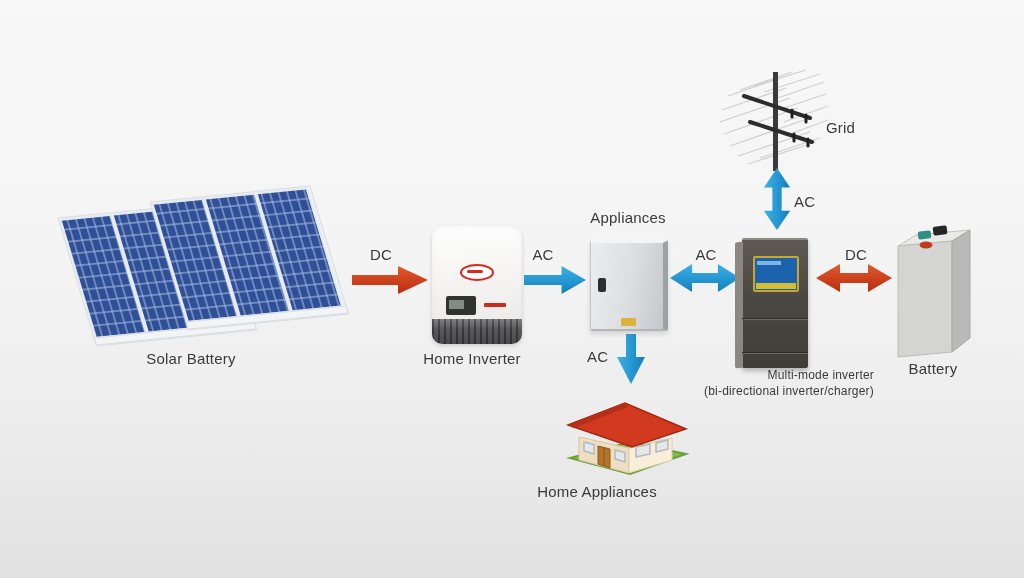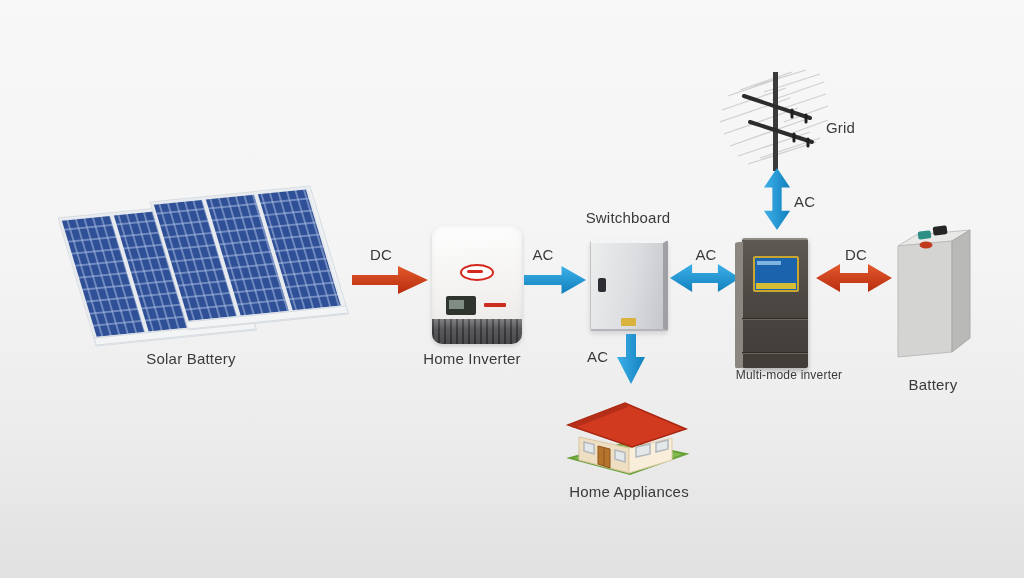--- a/index.html
+++ b/index.html
@@ -141,59 +141,60 @@
   </div>
   <div class="label" style="left:472px;top:350px">Home Inverter</div>
 
   <div class="label" style="left:543px;top:246px">AC</div>
   <div class="arrow" style="left:524px;top:264px">
     <svg width="62" height="32" viewBox="0 0 76 32" preserveAspectRatio="none">
       <polygon points="0,11 46,11 46,2 76,16 46,30 46,21 0,21" fill="url(#gradBlueH)"></polygon>
     </svg>
   </div>
 
-  <div class="label" style="left:628px;top:209px">Switchboard</div>
+  <div class="label" style="left:628px;top:209px">Appliances</div>
   <div class="switchboard">
     <div class="sb-handle"></div>
     <div class="sb-tag"></div>
   </div>
 
   <div class="label" style="left:706px;top:246px">AC</div>
   <div class="arrow" style="left:670px;top:262px">
     <svg width="70" height="32" viewBox="0 0 76 32" preserveAspectRatio="none">
       <polygon points="0,16 24,2 24,11 52,11 52,2 76,16 52,30 52,21 24,21 24,30" fill="url(#gradBlueH)"></polygon>
     </svg>
   </div>
 
   <div class="multimode">
     <div class="mm-side"></div>
     <div class="mm-display"></div>
     <div class="mm-seam"></div>
     <div class="mm-seam2"></div>
   </div>
   <div class="label two-line" style="left:789px;top:367px">
     <div>Multi-mode inverter</div>
+    <div>(bi-directional inverter/charger)</div>
   </div>
 
   <div class="label" style="left:856px;top:246px">DC</div>
   <div class="arrow" style="left:816px;top:262px">
     <svg width="76" height="32" viewBox="0 0 76 32" preserveAspectRatio="none">
       <polygon points="0,16 24,2 24,11 52,11 52,2 76,16 52,30 52,21 24,21 24,30" fill="url(#gradRedH)"></polygon>
     </svg>
   </div>
 
   <svg class="abs" style="left:890px;top:214px" width="92" height="146" viewBox="0 0 92 146">
     <polygon points="8,32 26,21 80,16 62,27" fill="#e9e9e7" stroke="#c2c2c0" stroke-width="1"></polygon>
     <polygon points="8,32 62,27 62,138 8,143" fill="#d4d4d2" stroke="#bcbcba" stroke-width="1"></polygon>
     <polygon points="62,27 80,16 80,124 62,138" fill="#b9b9b7" stroke="#a8a8a6" stroke-width="1"></polygon>
     <rect x="28" y="17" width="13" height="8" rx="2" fill="#2e8f86" transform="rotate(-7 34 21)"></rect>
     <rect x="43" y="12" width="14" height="9" rx="2" fill="#262626" transform="rotate(-7 50 16)"></rect>
     <ellipse cx="36" cy="31" rx="6.5" ry="3.5" fill="#c23a1e"></ellipse>
   </svg>
-  <div class="label" style="left:933px;top:376px">Battery</div>
+  <div class="label" style="left:933px;top:360px">Battery</div>
 
   <svg class="abs" style="left:720px;top:66px" width="110" height="110" viewBox="0 0 110 110">
     <g stroke="#d0d0d0" stroke-width="1.3">
       <line x1="2" y1="44" x2="66" y2="22"></line>
         <line x1="0" y1="56" x2="70" y2="32"></line>
       <line x1="4" y1="68" x2="78" y2="42"></line>
         <line x1="10" y1="80" x2="84" y2="54"></line>
       <line x1="18" y1="90" x2="90" y2="66"></line>
         <line x1="28" y1="98" x2="96" y2="76"></line>
       <line x1="8" y1="30" x2="60" y2="12"></line>
@@ -240,15 +241,15 @@
     <polygon points="67,58 110,48 110,70 67,83" fill="#f8eeda" stroke="#dfcca8" stroke-width="1"></polygon>
     <polygon points="6,35 63,13 124,39 70,57" fill="#d23a20" stroke="#a8250f" stroke-width="1.5"></polygon>
     <polygon points="6,35 63,13 66,17 12,38" fill="#b52e18"></polygon>
     <polygon points="36,56 48,59 48,78 36,74" fill="#b5742c" stroke="#8e551c" stroke-width="1"></polygon>
     <line x1="42" y1="57.5" x2="42" y2="76" stroke="#8e551c" stroke-width="1"></line>
     <polygon points="22,52 32,54.5 32,64 22,61" fill="#e3e8ea" stroke="#b2b8bc" stroke-width="1.5"></polygon>
     <polygon points="53,60 63,62.5 63,72 53,69" fill="#e3e8ea" stroke="#b2b8bc" stroke-width="1.5"></polygon>
     <polygon points="74,57 88,54 88,64 74,67" fill="#e3e8ea" stroke="#b2b8bc" stroke-width="1.5"></polygon>
     <polygon points="94,53 106,50 106,59 94,62" fill="#e3e8ea" stroke="#b2b8bc" stroke-width="1.5"></polygon>
   </svg>
-  <div class="label" style="left:629px;top:483px">Home Appliances</div>
+  <div class="label" style="left:597px;top:483px">Home Appliances</div>
 
 </div>
 
 </body></html>

